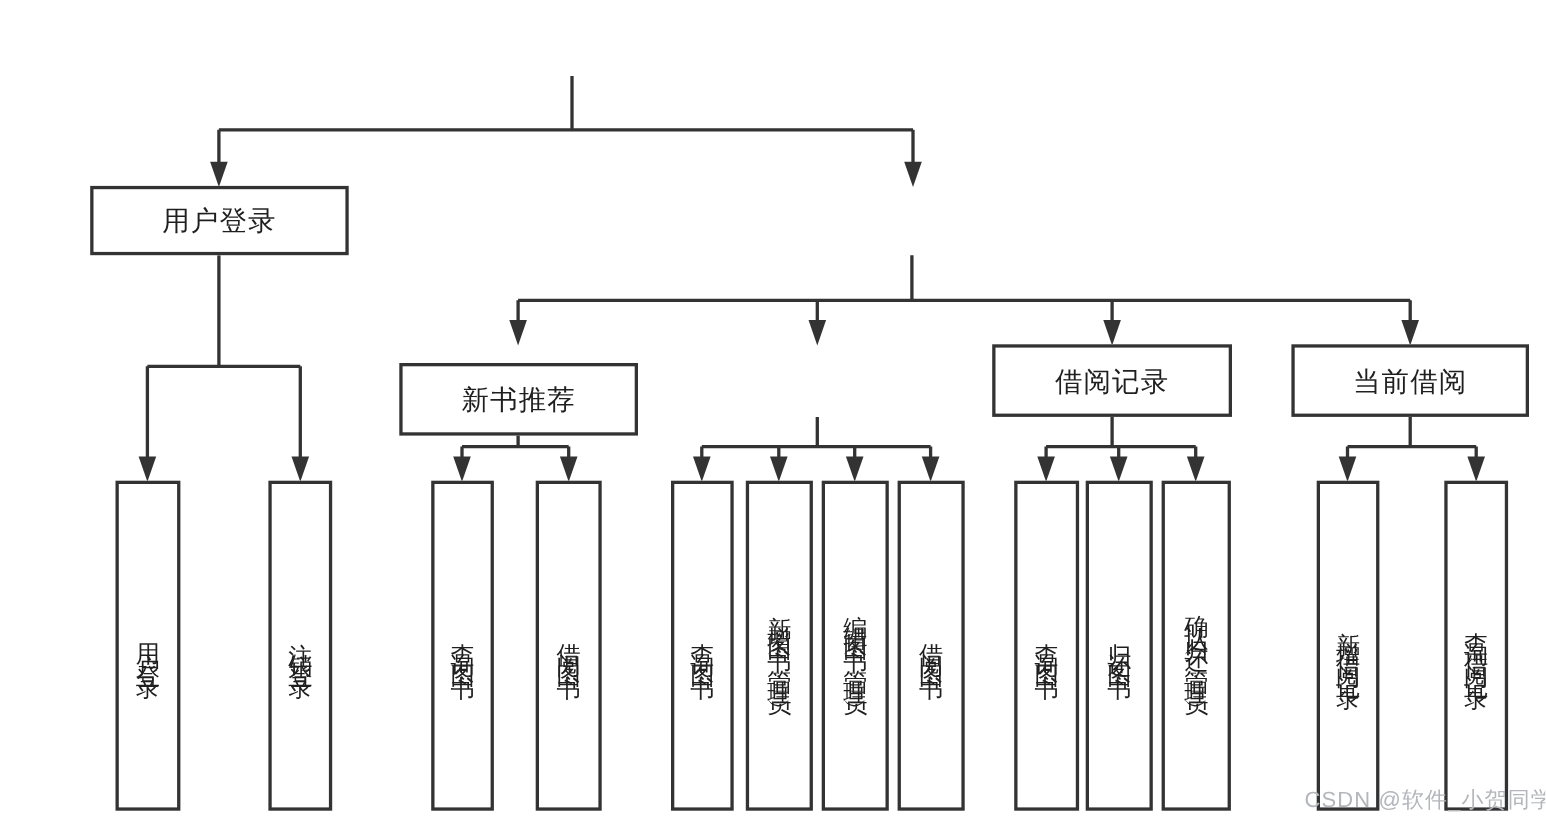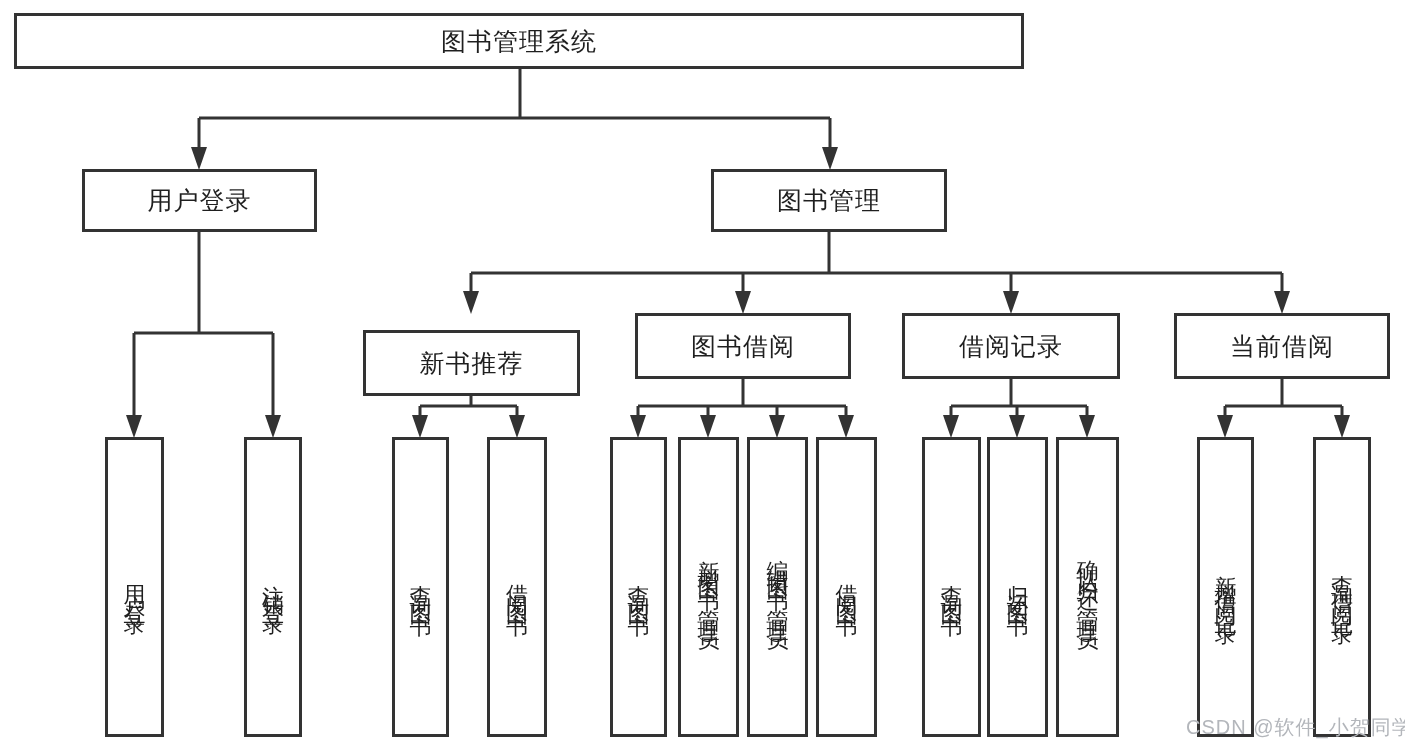--- a/index.html
+++ b/index.html
@@ -97,36 +97,27 @@
       <polygon points="769,415 785,415 777,438"></polygon>
       <polygon points="838,415 854,415 846,438"></polygon>
       <polygon points="943,415 959,415 951,438"></polygon>
       <polygon points="1009,415 1025,415 1017,438"></polygon>
       <polygon points="1079,415 1095,415 1087,438"></polygon>
       <polygon points="1217,415 1233,415 1225,438"></polygon>
       <polygon points="1334,415 1350,415 1342,438"></polygon>
     </g>
   </svg>
 
-  <div class="node" style="left:14px; top:13px; width:1010px; height:56px">
-    <span class="hlabel">图书管理系统</span>
-  </div>
 
   <div class="node" style="left:82px; top:169px; width:235px; height:63px">
     <span class="hlabel">用户登录</span>
   </div>
-  <div class="node" style="left:711px; top:169px; width:236px; height:63px">
-    <span class="hlabel">图书管理</span>
-  </div>
 
   <div class="node" style="left:363px; top:330px; width:217px; height:66px">
     <span class="hlabel">新书推荐</span>
-  </div>
-  <div class="node" style="left:635px; top:313px; width:216px; height:66px">
-    <span class="hlabel">图书借阅</span>
   </div>
   <div class="node" style="left:902px; top:313px; width:218px; height:66px">
     <span class="hlabel">借阅记录</span>
   </div>
   <div class="node" style="left:1174px; top:313px; width:216px; height:66px">
     <span class="hlabel">当前借阅</span>
   </div>
 
   <div class="node leaf" style="left:105px; top:437px; width:59px; height:300px">
     <span class="vlabel">用户登录</span>

